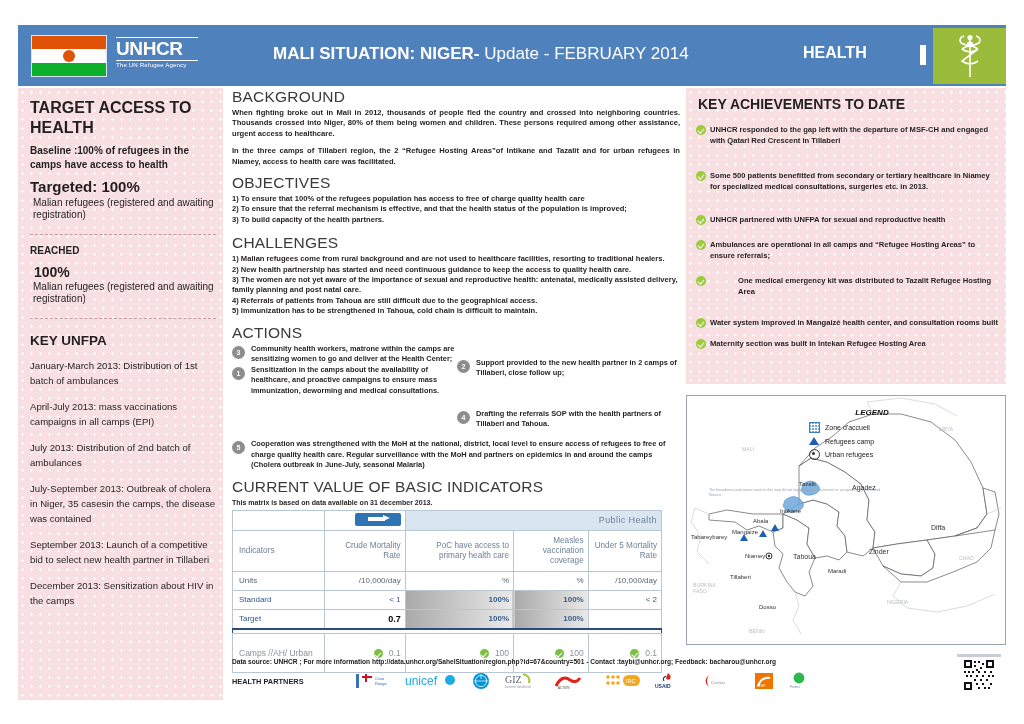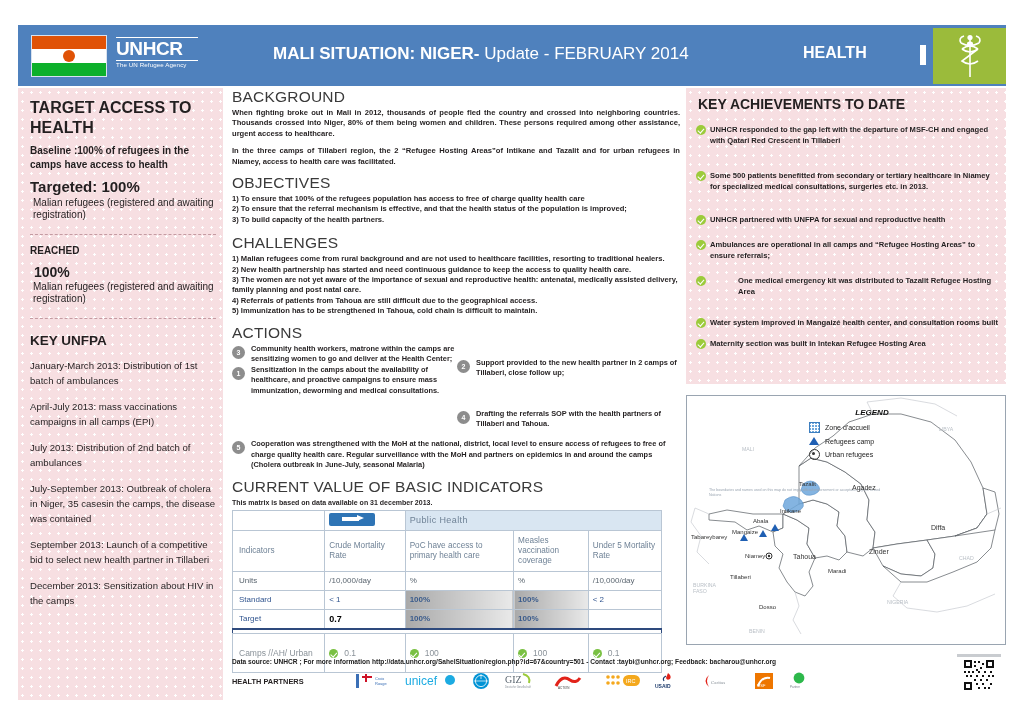--- a/index.html
+++ b/index.html
@@ -90,21 +90,21 @@
   .act-grid{display:flex;}
   .act-col-l{width:225px;}
   .act-col-r{width:223px;padding-top:14px;}
 
   
   .tbl-note{font-size:7px;font-weight:bold;margin:3px 0 4px 0;}
   .ind-table{
     border-collapse:collapse;width:430px;font-size:8px;color:#5b6670;
     border:1px solid #2e4a7d;background:#fff;
   }
-  .ind-table td,.ind-table th{border:1px solid #b9c6d4;padding:2px 4px;text-align:left;vertical-align:middle;}
+  .ind-table td,.ind-table th{border:1px solid #b9c6d4;padding:2px 4px;text-align:right;vertical-align:middle;}
   .ind-table .lbl{text-align:left;padding-left:6px;}
   .ph-head{background:#d9e6f2;color:#6f8296;font-weight:normal;font-size:9px;letter-spacing:.4px;}
   .arrow-cell{background:#fff;padding:1px 2px;width:78px;}
   .arrow-ico{
     display:inline-block;width:46px;height:13px;background:#2e74b5;border-radius:2px;position:relative;
   }
   .arrow-ico:after{
     content:"";position:absolute;left:13px;top:4px;width:17px;height:4px;background:#fff;
   }
   .arrow-ico:before{

